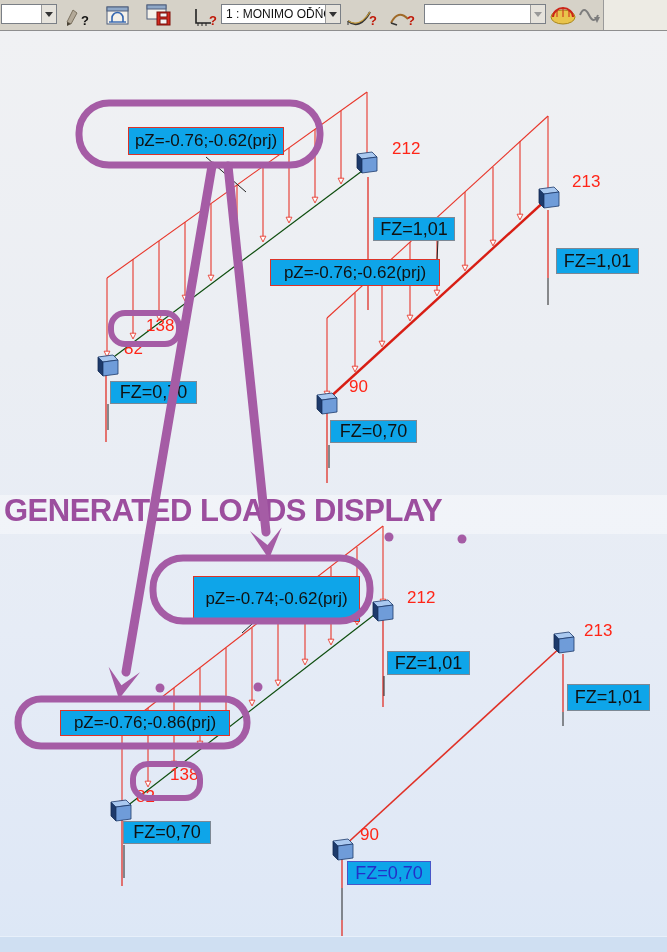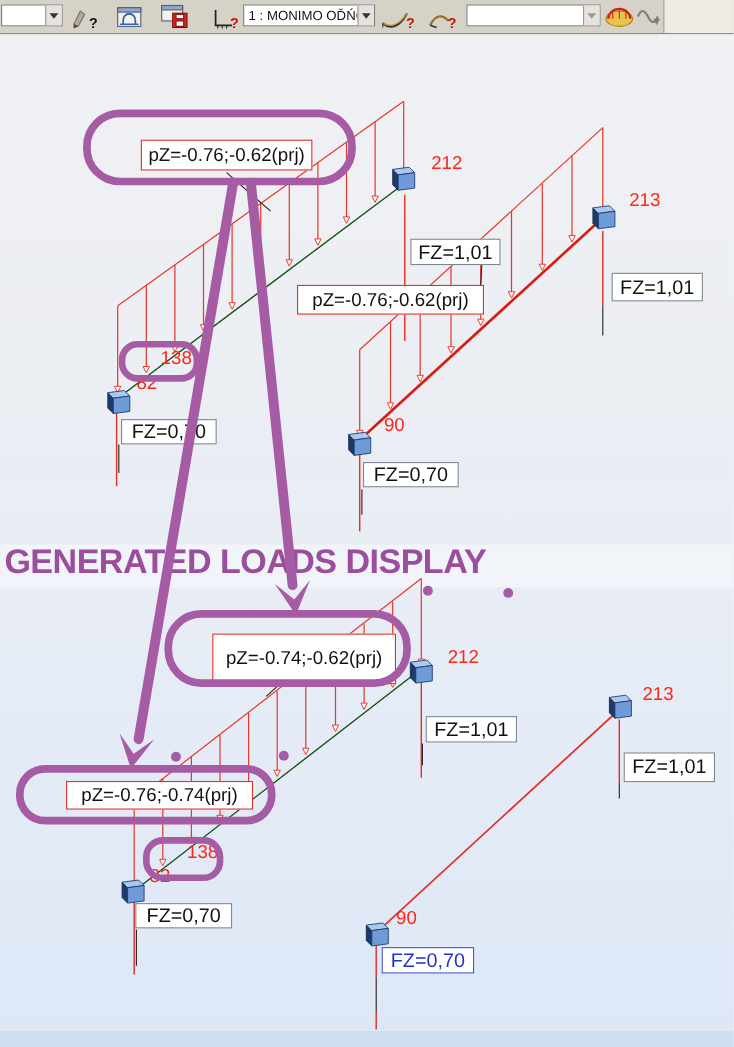--- a/index.html
+++ b/index.html
@@ -24,21 +24,21 @@
   .band2{position:absolute;left:0;top:495px;width:667px;height:39px;background:rgba(255,255,255,0.40);}
   .bstrip{position:absolute;left:0;top:936px;width:667px;height:16px;background:#cfdff2;border-top:1px solid #e8f0fa;}
 
   .title{position:absolute;color:#9c4e9e;font-weight:bold;letter-spacing:-0.5px;white-space:nowrap;z-index:5;}
   #t1{left:8px;top:50px;font-size:34px;}
   #t2{left:4px;top:493px;font-size:31px;}
 
   svg.layer{position:absolute;left:0;top:0;width:667px;height:952px;z-index:8;}
   svg#anno{z-index:30;pointer-events:none;}
 
-  .box{position:absolute;background:#ffffff;border:1px solid #7d8894;color:#111;font-size:18px;
+  .box{position:absolute;background:#0ea5e9;border:1px solid #7d8894;color:#111;font-size:18px;
        display:flex;align-items:center;justify-content:center;white-space:nowrap;z-index:12;box-sizing:border-box;}
   .box.pz{border-color:#dd3328;font-size:17px;}
   .box.bluetxt{color:#2430c8;border-color:#4856c8;}
   .nnum{position:absolute;color:#ff2517;font-size:17px;white-space:nowrap;z-index:14;margin-left:24px;}
 </style>
 </head>
 <body>
 
 <div id="app">
 
@@ -256,21 +256,21 @@
   <div class="box" style="left:110px;top:381px;width:87px;height:23px;">FZ=0,70</div>
   <div class="box" style="left:330px;top:420px;width:87px;height:23px;">FZ=0,70</div>
 
   <div class="nnum" style="left:368px;top:139px;">212</div>
   <div class="nnum" style="left:548px;top:172px;">213</div>
   <div class="nnum" style="left:100px;top:339px;">82</div>
   <div class="nnum" style="left:325px;top:377px;">90</div>
   <div class="nnum" style="left:122px;top:316px;">138</div>
 
   <div class="box pz" style="left:193px;top:576px;width:167px;height:46px;">pZ=-0.74;-0.62(prj)</div>
-  <div class="box pz" style="left:60px;top:710px;width:170px;height:26px;">pZ=-0.76;-0.74(prj)</div>
+  <div class="box pz" style="left:60px;top:710px;width:170px;height:26px;">pZ=-0.76;-0.86(prj)</div>
   <div class="box" style="left:387px;top:651px;width:83px;height:24px;">FZ=1,01</div>
   <div class="box" style="left:567px;top:684px;width:83px;height:27px;">FZ=1,01</div>
   <div class="box" style="left:123px;top:821px;width:88px;height:23px;">FZ=0,70</div>
   <div class="box bluetxt" style="left:347px;top:861px;width:84px;height:24px;">FZ=0,70</div>
 
   <div class="nnum" style="left:383px;top:588px;">212</div>
   <div class="nnum" style="left:560px;top:621px;">213</div>
   <div class="nnum" style="left:112px;top:787px;">82</div>
   <div class="nnum" style="left:336px;top:825px;">90</div>
   <div class="nnum" style="left:146px;top:765px;">138</div>

